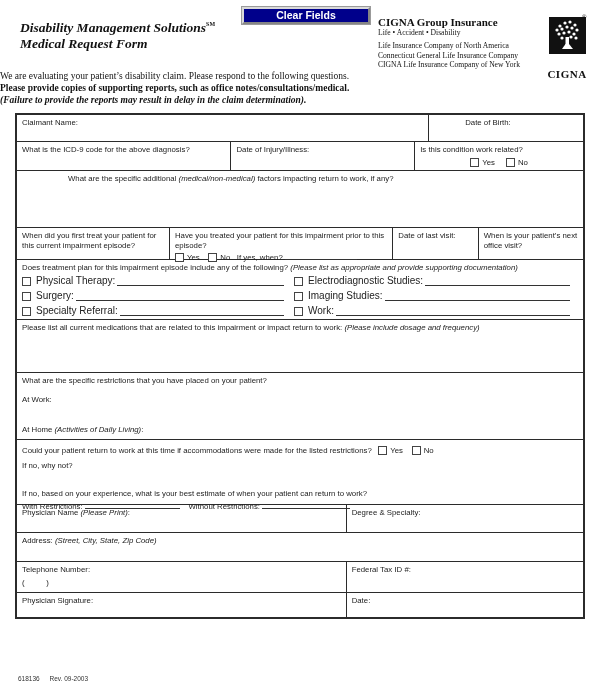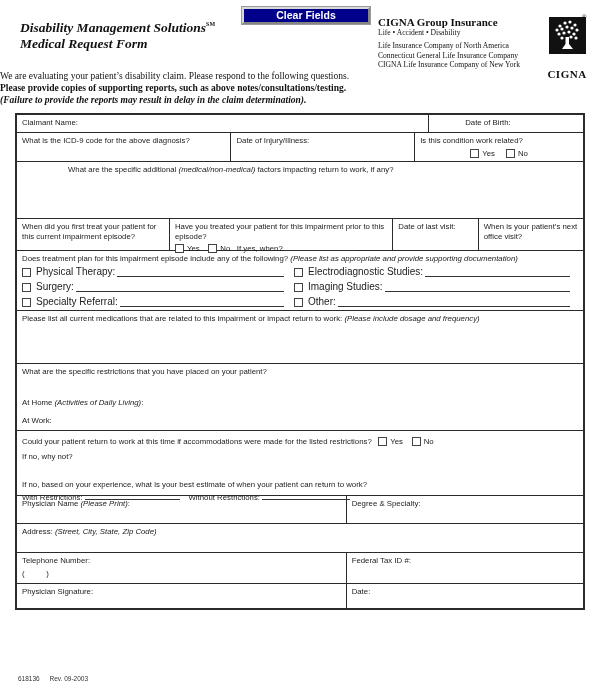--- a/index.html
+++ b/index.html
@@ -29,21 +29,21 @@
   .form-table { position:absolute; left:15px; top:113px; width:570px; border:2px solid #2b2b2b; background:#fff; }
   .row { display:flex; border-bottom:1px solid #2b2b2b; position:relative; }
   .row:last-child { border-bottom:none; }
   .cell { padding:3px 5px; font-size:7.8px; line-height:9.5px; }
   .cell + .cell { border-left:1px solid #2b2b2b; }
   .it { font-style:italic; }
   .cb { display:inline-block; width:9px; height:9px; border:1px solid #444; background:#fff; vertical-align:-2px; margin-right:3px; }
   .line { display:inline-block; border-bottom:1px solid #333; height:8px; }
   .yn { white-space:nowrap; }
 
-  .r1 { height:18px;gap:39px; } .r1 .c1 { width:405px; } .r1 .c2 { width:165px;padding-left:36px; }
+  .r1 { height:27px;gap:39px; } .r1 .c1 { width:405px; } .r1 .c2 { width:165px;padding-left:36px; }
   .r2 { height:57px; }
   .r3 { height:29px; } .r3 .c1 { width:215px; } .r3 .c2 { width:185px; } .r3 .c3 { width:170px; text-align:left; }
   .r3 .c3 .chk { text-align:center; margin-top:3px; }
   .r4 { height:57px;padding-left:46px; }
   .r5 { height:32px; } .r5 .c1 { width:153px; } .r5 .c2 { width:225px; } .r5 .c3 { width:86px; } .r5 .c4 { width:106px; }
   .r6 { height:60px; display:block; }
   .tgrid { display:grid; grid-template-columns:272px 286px; row-gap:4px; padding:2px 5px 0 5px; }
   .titem { display:flex; align-items:flex-end; font-size:10px; }
   .titem .lbl { margin:0 2px 0 2px; white-space:nowrap; }
   .titem .line { flex:1 1 auto; margin-right:10px; }
@@ -99,21 +99,21 @@
           <circle cx="27" cy="21" r="1.6"></circle>
       </g>
     </svg>
     <span class="logo-reg">®</span>
   </div>
   <div class="logo-txt">CIGNA</div>
 </div>
 
 <div class="intro">
   <div class="l1">We are evaluating your patient’s disability claim.  Please respond to the following questions.</div>
-  <div class="l2">Please provide copies of supporting reports, such as above notes/consultations/testing.</div>
+  <div class="l2">Please provide copies of supporting reports, such as office notes/consultations/medical.</div>
   <div class="l3">(Failure to provide the reports may result in delay in the claim determination).</div>
 </div>
 
 <div class="form-table">
 
   <div class="row r1">
     <div class="cell c1"><span>Claimant Name:</span></div>
     <div class="cell c2"><span>Date of Birth:</span></div>
   </div>
 
@@ -181,41 +181,41 @@
         <span class="lbl">Imaging Studies:</span>
         <span class="line"></span>
       </div>
       <div class="titem">
         <span class="cb"></span>
         <span class="lbl">Specialty Referral:</span>
         <span class="line"></span>
       </div>
       <div class="titem">
         <span class="cb"></span>
-        <span class="lbl">Other:</span>
+        <span class="lbl">Work:</span>
         <span class="line"></span>
       </div>
     </div>
   </div>
 
   <div class="row r7">
     <div class="cell" style="width:100%">
       <span>Please list all current medications that are related to this impairment or impact return to work:</span>
       <span class="it">(Please include dosage and frequency)</span>
     </div>
   </div>
 
   <div class="row r8">
     <div class="cell" style="width:100%; height:100%">
       <div>What are the specific restrictions that you have placed on your patient?</div>
+      <div style="margin-top:9px">At Work:</div>
       <div style="margin-top:21px">
         <span>At Home</span>
         <span class="it">(Activities of Daily Living)</span><span>:</span>
       </div>
-      <div style="margin-top:9px">At Work:</div>
     </div>
   </div>
 
   <div class="row r9">
     <div class="cell" style="width:100%; height:100%">
       <div style="margin-top:3px">
         <span>Could your patient return to work at this time if accommodations were made for the listed restrictions?</span>
         &nbsp;&nbsp;<span class="yn"><span class="cb"></span><span>Yes</span></span>
         &nbsp;&nbsp;&nbsp;<span class="yn"><span class="cb"></span><span>No</span></span>
       </div>

